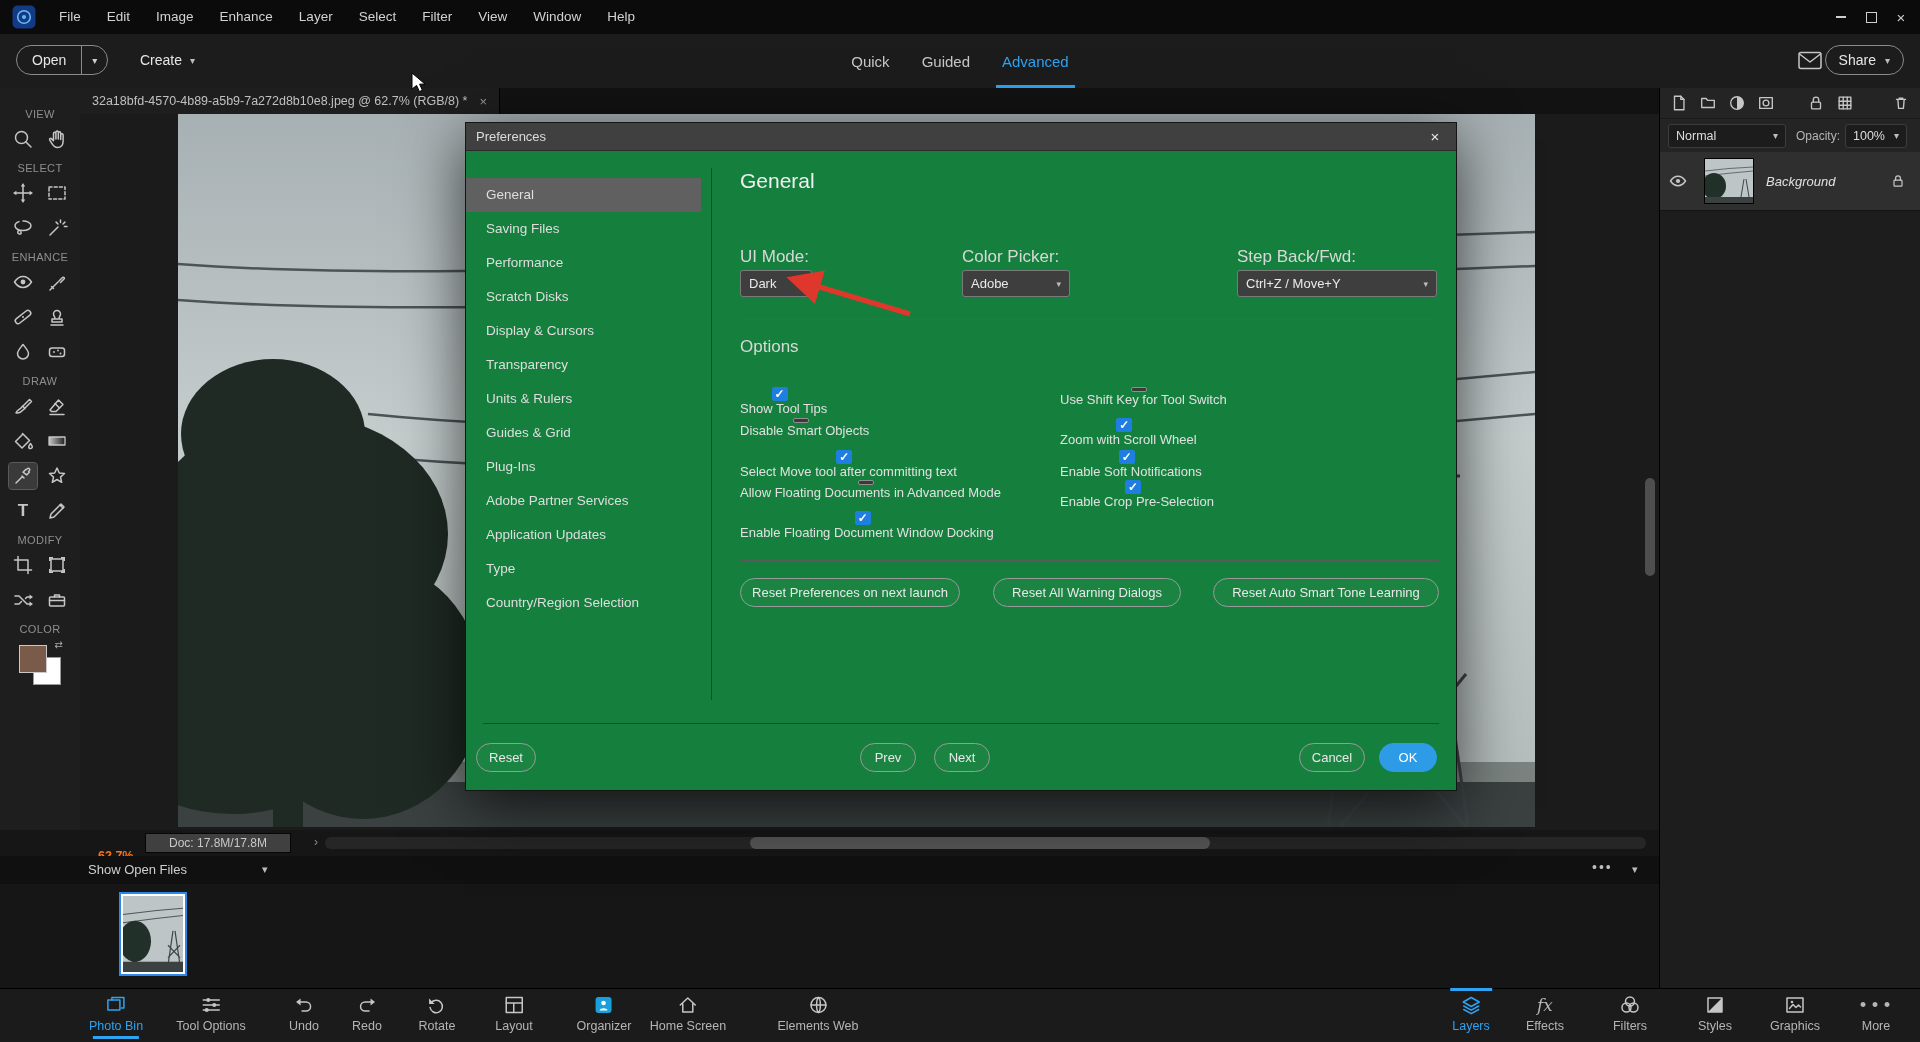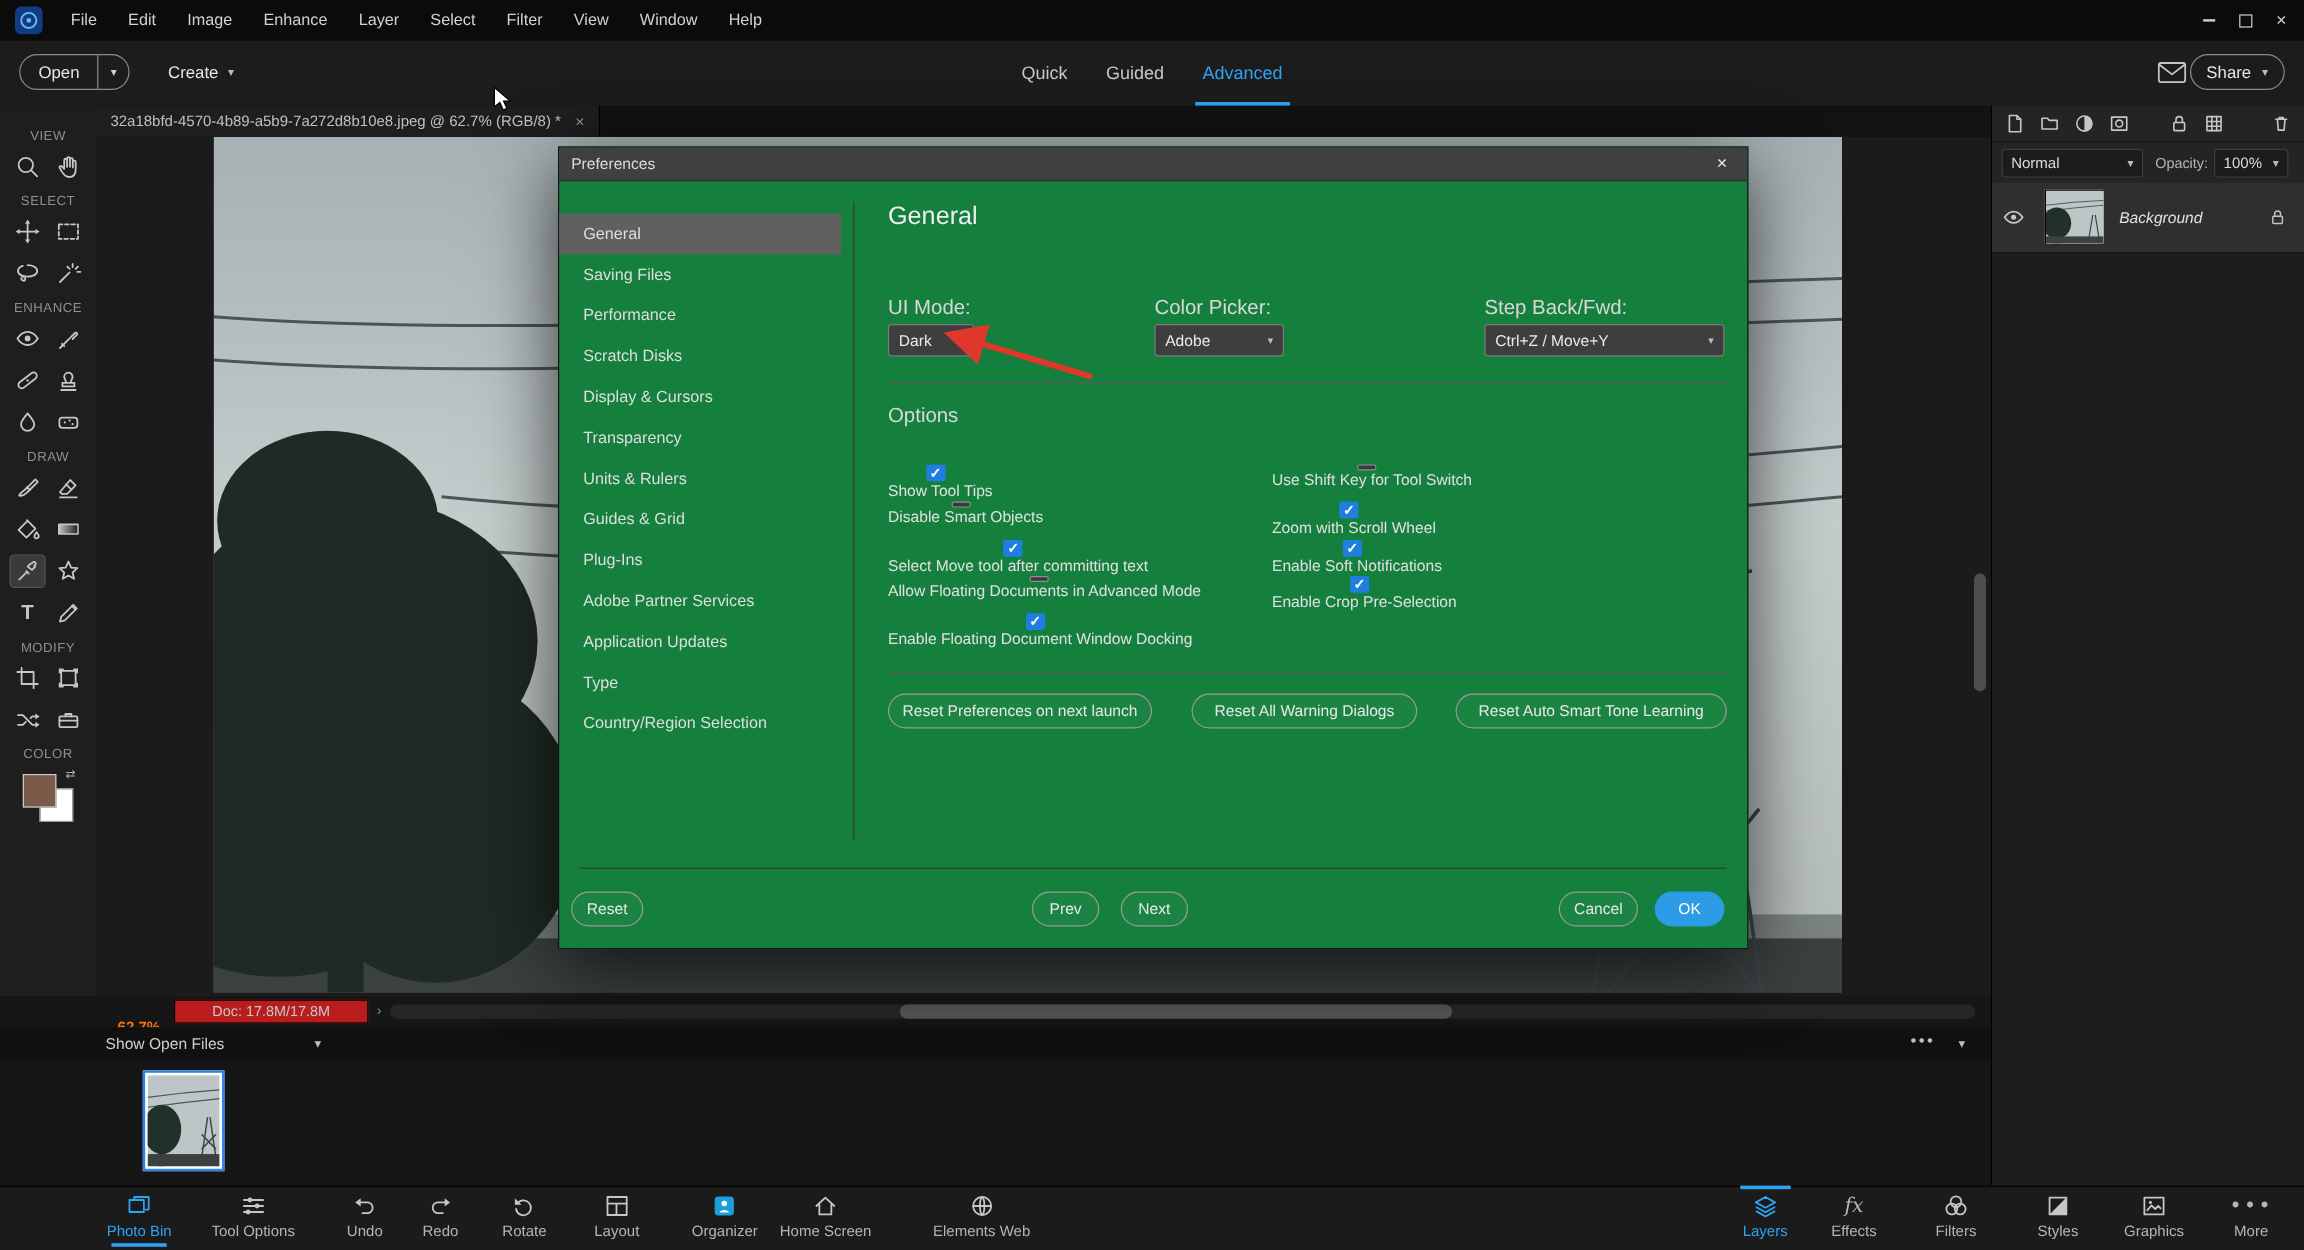--- a/index.html
+++ b/index.html
@@ -45,21 +45,21 @@
   .docbar{position:absolute;left:80px;top:88px;right:260px;height:26px;background:#121212;display:flex;align-items:stretch;z-index:4;}
   .doctab{background:#1e1e1e;display:flex;align-items:center;gap:12px;padding:0 12px;font-size:12.5px;color:#c0c0c0;border-right:1px solid #000;}
   .doctab-close{color:#9a9a9a;font-size:13px;}
   
   .canvas{position:absolute;left:80px;top:114px;right:260px;bottom:212px;background:#1b1b1b;overflow:hidden;z-index:3;}
   .photo{position:absolute;left:98px;top:0;width:1357px;height:713px;}
   .v-scroll{position:absolute;right:5px;top:364px;width:10px;height:98px;background:#4e4e4e;border-radius:5px;}
   
   .statusbar{position:absolute;left:0;top:830px;width:1660px;height:26px;background:#161616;z-index:6;}
   .zoom-text{position:absolute;left:98px;top:19px;font-size:12.5px;color:#f97316;font-weight:bold;}
-  .doc-box{position:absolute;left:145px;top:3px;width:162px;height:20px;background:#b91c1c;border:1px solid #060606;display:flex;align-items:center;justify-content:center;font-size:12px;color:#c8c8c8;box-sizing:border-box;}
+  .doc-box{position:absolute;left:145px;top:3px;width:146px;height:20px;background:#404040;border:1px solid #060606;display:flex;align-items:center;justify-content:center;font-size:12px;color:#c8c8c8;box-sizing:border-box;}
   .doc-arrow{position:absolute;left:314px;top:5px;color:#8a8a8a;font-size:12px;}
   .h-scroll{position:absolute;left:325px;right:14px;top:7px;height:12px;background:#262626;border-radius:6px;}
   .h-thumb{position:absolute;left:425px;width:460px;top:0;height:12px;background:#555;border-radius:6px;}
   
   .sof-row{position:absolute;left:0;top:856px;width:1660px;height:28px;background:#101010;z-index:6;}
   .sof-label{position:absolute;left:88px;top:6px;font-size:13px;color:#cfcfcf;}
   .sof-chevron{position:absolute;left:262px;top:7px;font-size:11px;color:#bdbdbd;}
   .sof-dots{position:absolute;left:1592px;top:3px;color:#bdbdbd;letter-spacing:2px;font-size:14px;}
   .sof-down{position:absolute;left:1632px;top:7px;font-size:11px;color:#bdbdbd;}
   

